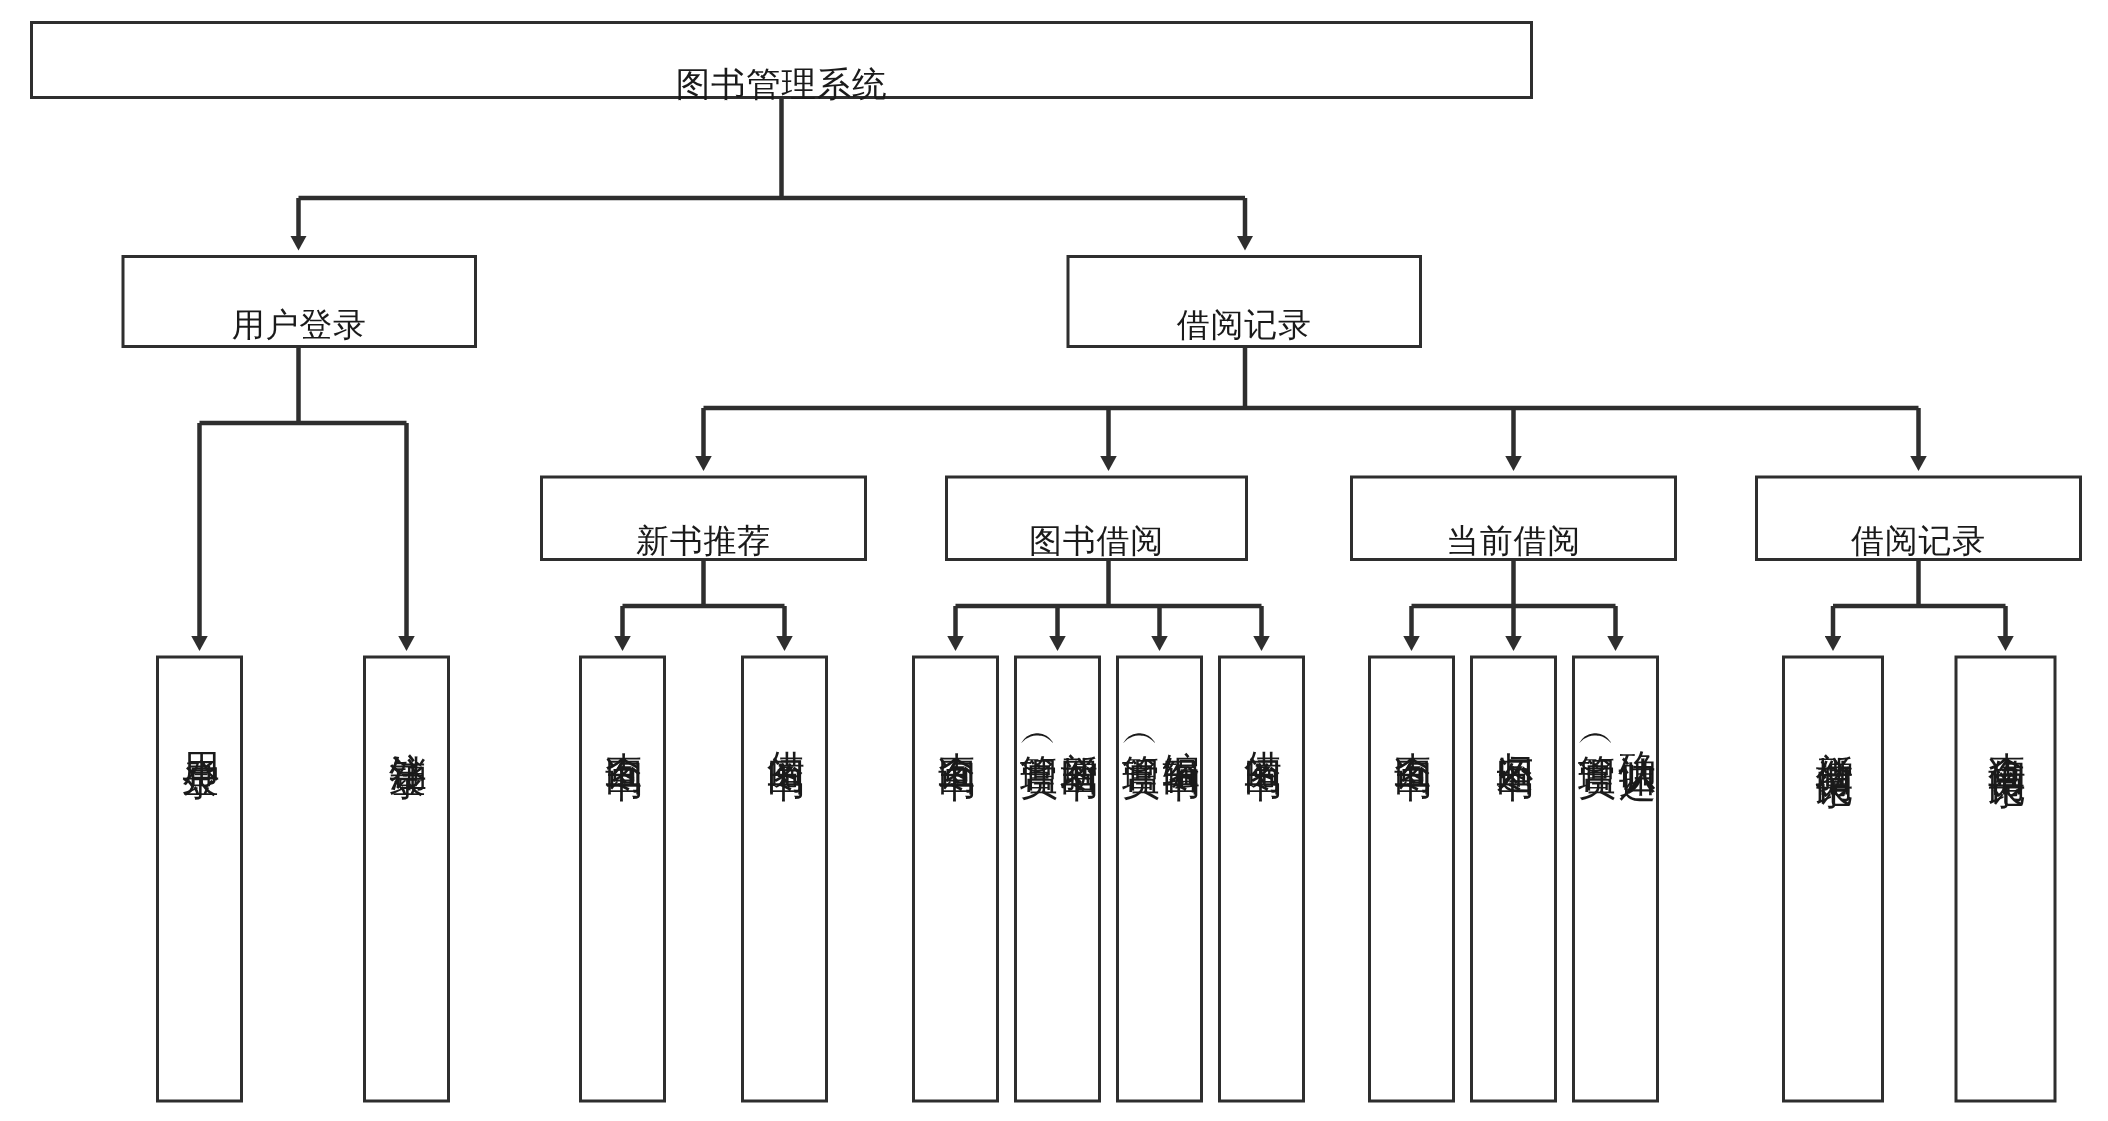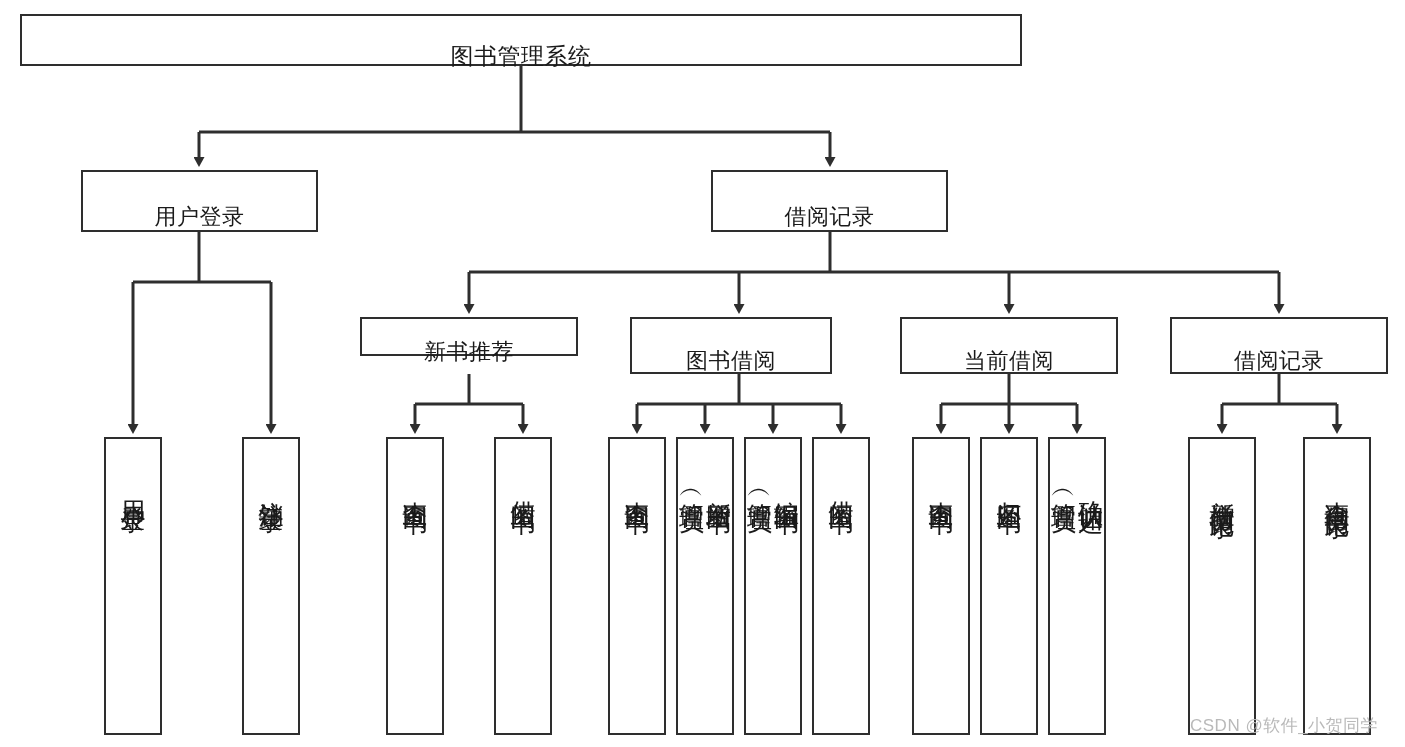--- a/index.html
+++ b/index.html
@@ -125,21 +125,21 @@
     <span class="lbl">图书管理系统</span>
   </div>
 
   <div class="node h" style="left:81px;top:170px;width:237px;height:62px;">
     <span class="lbl">用户登录</span>
   </div>
   <div class="node h" style="left:711px;top:170px;width:237px;height:62px;">
     <span class="lbl">借阅记录</span>
   </div>
 
-  <div class="node h" style="left:360px;top:317px;width:218px;height:39px;">
+  <div class="node h" style="left:360px;top:317px;width:218px;height:57px;">
     <span class="lbl">新书推荐</span>
   </div>
   <div class="node h" style="left:630px;top:317px;width:202px;height:57px;">
     <span class="lbl">图书借阅</span>
   </div>
   <div class="node h" style="left:1170px;top:317px;width:218px;height:57px;">
     <span class="lbl">借阅记录</span>
   </div>
   <div class="node h" style="left:900px;top:317px;width:218px;height:57px;">
     <span class="lbl">当前借阅</span>
@@ -185,15 +185,14 @@
 （管理员）</span>
   </div>
 
   <div class="node v" style="left:1188px;top:437px;width:68px;height:298px;">
     <span class="lbl">新增借阅记录</span>
   </div>
   <div class="node v" style="left:1303px;top:437px;width:68px;height:298px;">
     <span class="lbl">查询借阅记录</span>
   </div>
 
-  <div class="watermark">CSDN @软件_小贺同学</div>
 
 </div>
 
 </body></html>

